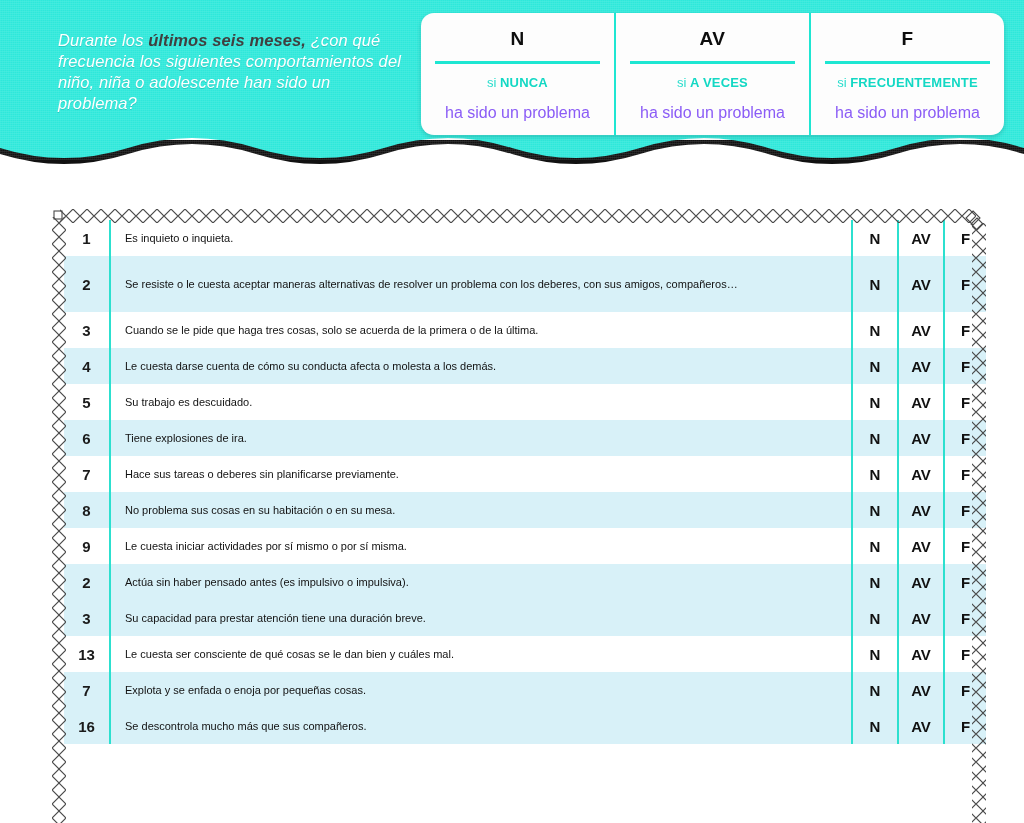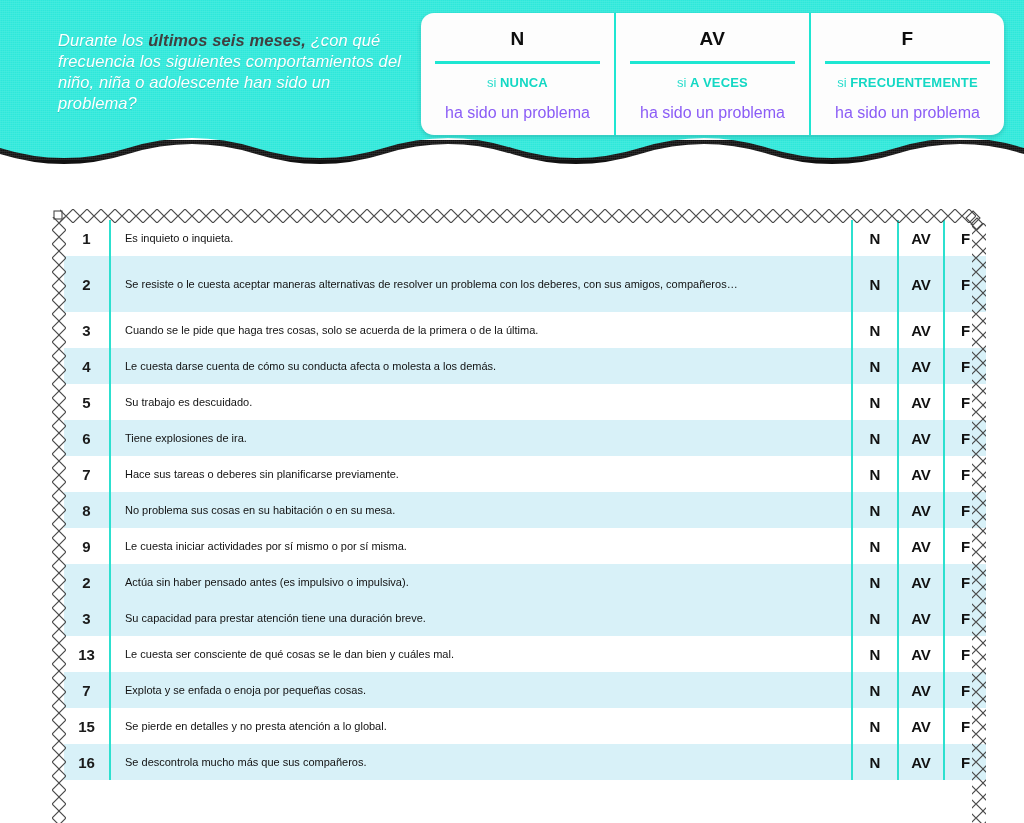--- a/index.html
+++ b/index.html
@@ -327,27 +327,20 @@
               <td class="c-opt o-av">AV</td>
               <td class="c-opt o-f">F</td>
             </tr>
             <tr class="row-even h-std">
               <td class="c-num">7</td>
               <td class="c-text">Explota y se enfada o enoja por pequeñas cosas.</td>
               <td class="c-opt o-n">N</td>
               <td class="c-opt o-av">AV</td>
               <td class="c-opt o-f">F</td>
             </tr>
-            <tr class="row-odd h-std">
-              <td class="c-num">15</td>
-              <td class="c-text">Se pierde en detalles y no presta atención a lo global.</td>
-              <td class="c-opt o-n">N</td>
-              <td class="c-opt o-av">AV</td>
-              <td class="c-opt o-f">F</td>
-            </tr>
             <tr class="row-even h-std">
               <td class="c-num">16</td>
               <td class="c-text">Se descontrola mucho más que sus compañeros.</td>
               <td class="c-opt o-n">N</td>
               <td class="c-opt o-av">AV</td>
               <td class="c-opt o-f">F</td>
             </tr>
           </tbody>
       </table>
     </div>

